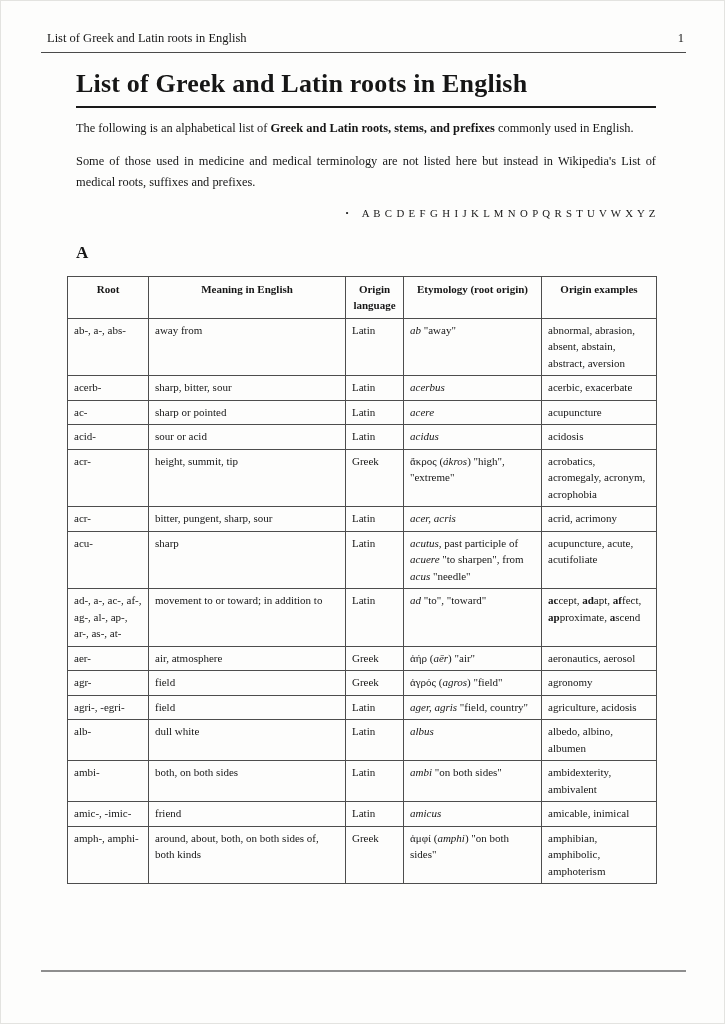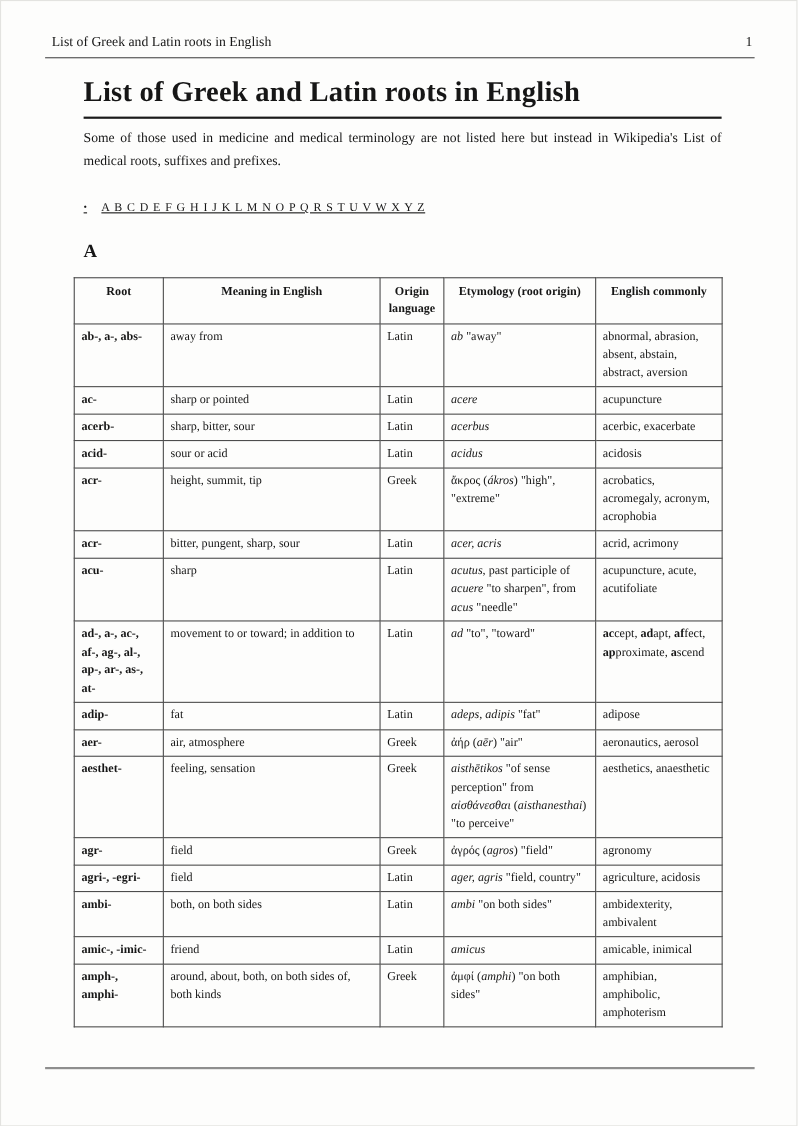--- a/index.html
+++ b/index.html
@@ -22,54 +22,55 @@
   
   .content { margin:0 30px 0 35px; }
 
   .doc-title { font-size:26px; font-weight:bold; margin-top:16px;
     padding-bottom:7px; border-bottom:2px solid #1a1a1a; letter-spacing:.2px; }
 
   .para { font-size:12.4px; line-height:1.68; margin-top:10px; }
   .para-1 { white-space:nowrap; }
   .para-2 { text-align:justify; margin-top:7px; }
 
-  .alpha-line { text-align:left; margin-top:26px; font-size:10.8px;text-decoration:underline; }
+  .alpha-line { text-align:right; margin-top:14px; font-size:10.8px; }
   .alpha-line .bullet { margin-right:13px; font-size:9px; position:relative; top:-1px; }
   .alpha-line .letters { letter-spacing:.6px; word-spacing:.5px; }
 
   .section-a { font-size:17px; font-weight:bold; margin-top:24px; }
 
   
   table.roots { border-collapse:collapse; table-layout:fixed;
     width:589px; margin-left:-9px; margin-top:13px; font-size:11px; }
   table.roots th, table.roots td {
     border:1px solid #4d4d4d; vertical-align:top;
     padding:3px 6px 4px 6px; line-height:1.5; overflow:hidden; }
   table.roots { border:1.5px solid #3c3c3c; }
   table.roots th { font-weight:bold; text-align:center; padding-top:4px; }
-  td.col-root { font-weight:bold; }
+  td.col-root { font-weight:normal; }
   td.col-etymology i, td.col-etymology { }
   .footer-rule { position:absolute; left:40px; right:40px; top:969px;
     border:none; border-top:2px solid #8e8e8e; margin:0; }
 </style>
 </head>
 <body>
 
 <div class="page">
 
   <div class="running-head">
     <span>List of Greek and Latin roots in English</span>
     <span>1</span>
   </div>
   <hr class="head-rule">
 
   <div class="content">
 
     <div class="doc-title">List of Greek and Latin roots in English</div>
 
+    <p class="para para-1"><span>The following is an alphabetical list of </span><b>Greek and Latin roots, stems, and prefixes</b><span> commonly used in English.</span></p>
 
     <p class="para para-2">Some of those used in medicine and medical terminology are not listed here but instead in Wikipedia's List of medical roots, suffixes and prefixes.</p>
 
     <div class="alpha-line">
       <span class="bullet">•</span><span class="letters">A B C D E F G H I J K L M N O P Q R S T U V W X Y Z</span>
     </div>
 
     <div class="section-a">A</div>
 
     <table class="roots">
@@ -79,46 +80,46 @@
           <col style="width: 58px;">
           <col style="width: 138px;">
           <col style="width: 115px;">
         </colgroup>
       <thead>
           <tr>
             <th>Root</th>
             <th>Meaning in English</th>
             <th>Origin language</th>
             <th>Etymology (root origin)</th>
-            <th>English commonly</th>
+            <th>Origin examples</th>
           </tr>
         </thead>
       <tbody>
           <tr>
             <td class="col-root">ab-, a-, abs-</td>
             <td class="col-meaning">away from</td>
             <td class="col-origin">Latin</td>
             <td class="col-etymology"><i>ab</i> "away"</td>
             <td class="col-examples">abnormal, abrasion, absent, abstain, abstract, aversion</td>
           </tr>
           <tr>
+            <td class="col-root">acerb-</td>
+            <td class="col-meaning">sharp, bitter, sour</td>
+            <td class="col-origin">Latin</td>
+            <td class="col-etymology"><i>acerbus</i></td>
+            <td class="col-examples">acerbic, exacerbate</td>
+          </tr>
+          <tr>
             <td class="col-root">ac-</td>
             <td class="col-meaning">sharp or pointed</td>
             <td class="col-origin">Latin</td>
             <td class="col-etymology"><i>acere</i></td>
             <td class="col-examples">acupuncture</td>
           </tr>
           <tr>
-            <td class="col-root">acerb-</td>
-            <td class="col-meaning">sharp, bitter, sour</td>
-            <td class="col-origin">Latin</td>
-            <td class="col-etymology"><i>acerbus</i></td>
-            <td class="col-examples">acerbic, exacerbate</td>
-          </tr>
-          <tr>
             <td class="col-root">acid-</td>
             <td class="col-meaning">sour or acid</td>
             <td class="col-origin">Latin</td>
             <td class="col-etymology"><i>acidus</i></td>
             <td class="col-examples">acidosis</td>
           </tr>
           <tr>
             <td class="col-root">acr-</td>
             <td class="col-meaning">height, summit, tip</td>
             <td class="col-origin">Greek</td>
@@ -140,55 +141,48 @@
             <td class="col-examples">acupuncture, acute, acutifoliate</td>
           </tr>
           <tr>
             <td class="col-root">ad-, a-, ac-, af-, ag-, al-, ap-, ar-, as-, at-</td>
             <td class="col-meaning">movement to or toward; in addition to</td>
             <td class="col-origin">Latin</td>
             <td class="col-etymology"><i>ad</i> "to", "toward"</td>
             <td class="col-examples"><b>ac</b>cept, <b>ad</b>apt, <b>af</b>fect, <b>ap</b>proximate, <b>a</b>scend</td>
           </tr>
           <tr>
-            <td class="col-root">adip-</td>
-            <td class="col-meaning">fat</td>
-            <td class="col-origin">Latin</td>
-            <td class="col-etymology"><i>adeps, adipis</i> "fat"</td>
-            <td class="col-examples">adipose</td>
-          </tr>
-          <tr>
             <td class="col-root">aer-</td>
             <td class="col-meaning">air, atmosphere</td>
             <td class="col-origin">Greek</td>
             <td class="col-etymology">ἀήρ (<i>aēr</i>) "air"</td>
             <td class="col-examples">aeronautics, aerosol</td>
           </tr>
           <tr>
-            <td class="col-root">aesthet-</td>
-            <td class="col-meaning">feeling, sensation</td>
-            <td class="col-origin">Greek</td>
-            <td class="col-etymology"><i>aisthētikos</i> "of sense perception" from <i>αἰσθάνεσθαι</i> (<i>aisthanesthai</i>) "to perceive"</td>
-            <td class="col-examples">aesthetics, anaesthetic</td>
-          </tr>
-          <tr>
             <td class="col-root">agr-</td>
             <td class="col-meaning">field</td>
             <td class="col-origin">Greek</td>
             <td class="col-etymology">ἀγρός (<i>agros</i>) "field"</td>
             <td class="col-examples">agronomy</td>
           </tr>
           <tr>
             <td class="col-root">agri-, -egri-</td>
             <td class="col-meaning">field</td>
             <td class="col-origin">Latin</td>
             <td class="col-etymology"><i>ager, agris</i> "field, country"</td>
             <td class="col-examples">agriculture, acidosis</td>
           </tr>
           <tr>
+            <td class="col-root">alb-</td>
+            <td class="col-meaning">dull white</td>
+            <td class="col-origin">Latin</td>
+            <td class="col-etymology"><i>albus</i></td>
+            <td class="col-examples">albedo, albino, albumen</td>
+          </tr>
+          <tr>
             <td class="col-root">ambi-</td>
             <td class="col-meaning">both, on both sides</td>
             <td class="col-origin">Latin</td>
             <td class="col-etymology"><i>ambi</i> "on both sides"</td>
             <td class="col-examples">ambidexterity, ambivalent</td>
           </tr>
           <tr>
             <td class="col-root">amic-, -imic-</td>
             <td class="col-meaning">friend</td>
             <td class="col-origin">Latin</td>

